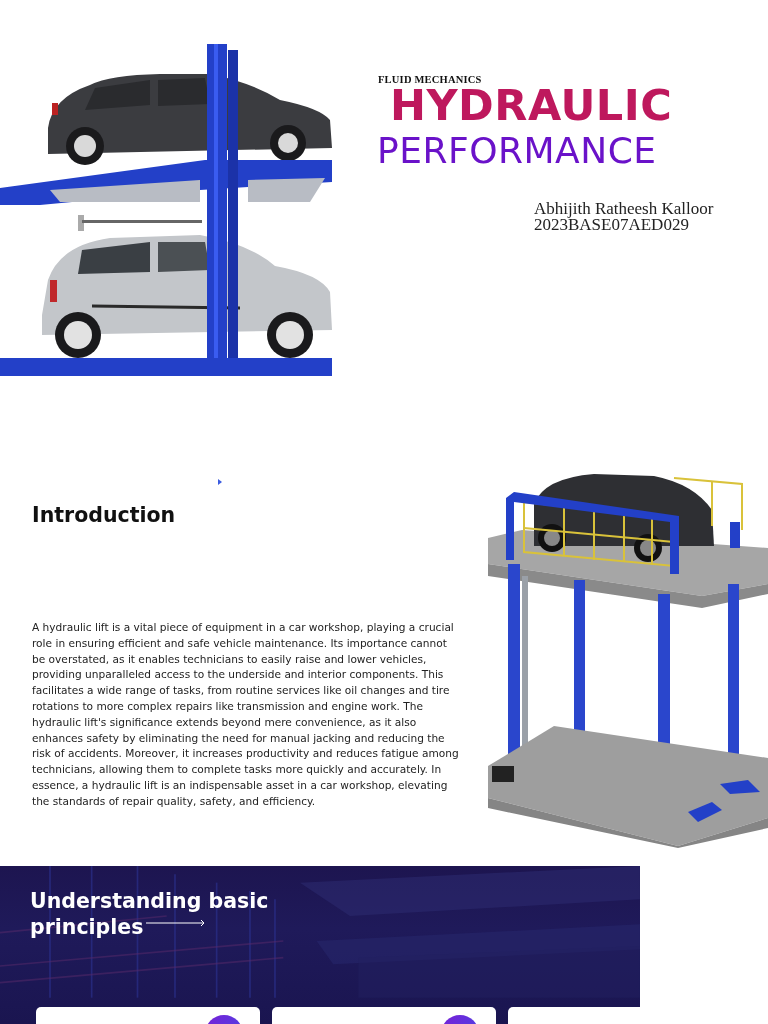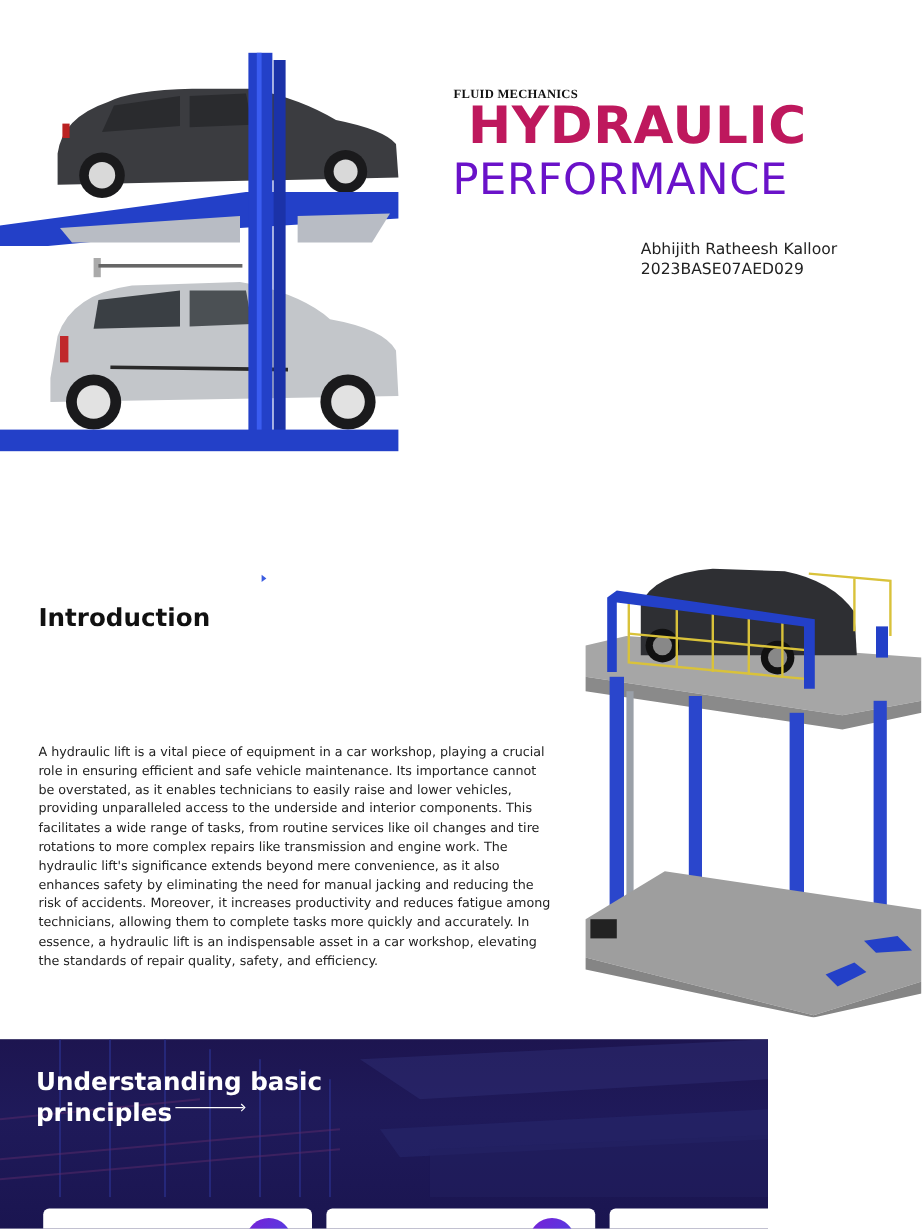--- a/index.html
+++ b/index.html
@@ -6,21 +6,21 @@
     html, body { width: 768px; height: 1024px; overflow: hidden; background: #ffffff; }
     body { position: relative; font-family: "DejaVu Sans", sans-serif; color: #111; }
 
     
     .hero-img { position: absolute; left: 0; top: 30px; width: 335px; height: 350px; }
 
     
     .kicker { position: absolute; left: 378px; top: 74px; font-size: 10.5px; font-weight: bold; letter-spacing: 0.2px; color: #111; font-family: Liberation Serif, serif; }
     .title-1 { position: absolute; left: 390px; top: 82px; font-size: 43px; font-weight: bold; color: #be185d; line-height: 46px; letter-spacing: 0.5px; }
     .title-2 { position: absolute; left: 377px; top: 128px; width: 350px; font-size: 36px; font-weight: normal; color: #6a12c9; line-height: 46px; letter-spacing: 0.5px; word-break: break-all; }
-    .author { position: absolute; left: 534px; top: 201px; font-size: 13px; color: #222; line-height: 16px; }
+    .author { position: absolute; left: 534px; top: 201px; font-size: 17px; color: #222; line-height: 16px; font-family: Liberation Serif, serif; }
 
     
     .intro-heading { position: absolute; left: 32px; top: 467px; font-size: 20.5px; font-weight: bold; color: #111; margin-top: 36px; }
     .intro-arrow { position: absolute; left: 166px; top: 476px; width: 58px; height: 12px; }
     .intro-text { position: absolute; left: 32px; top: 620px; width: 430px; font-size: 10.6px; line-height: 15.8px; color: #222; }
 
     .lift-img-2 { position: absolute; left: 484px; top: 466px; width: 284px; height: 382px; }
 
     
     .dark { position: absolute; left: 0; top: 866px; width: 640px; height: 158px; overflow: hidden;

